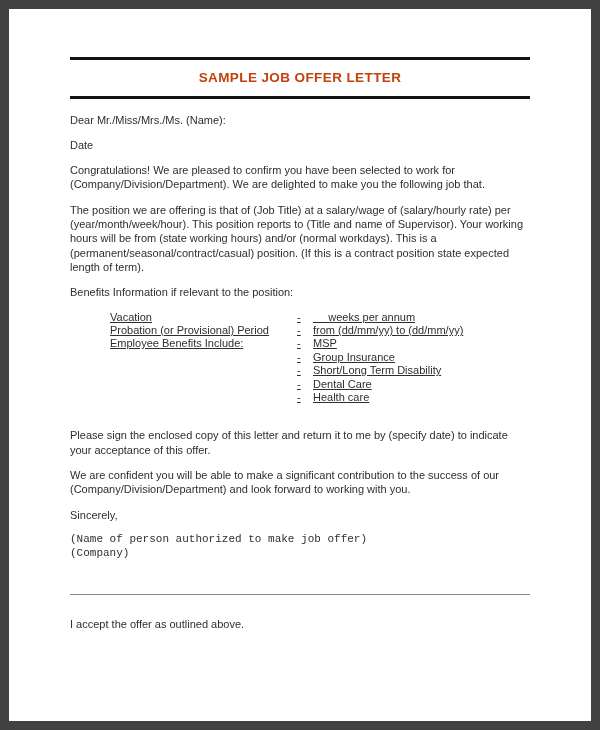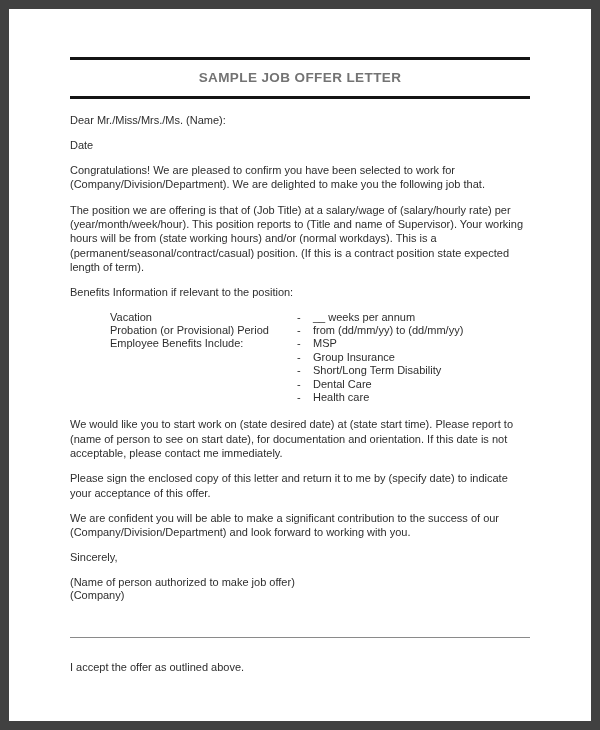--- a/index.html
+++ b/index.html
@@ -24,35 +24,35 @@
     border: none;
     margin: 0;
   }
   .doc-title {
     margin: 0;
     padding: 9px 0 9px 0;
     text-align: center;
     font-size: 13.5px;
     font-weight: bold;
     letter-spacing: 0.4px;
-    color: #737373;
+    color: #c2410c;
   }
   .title-block { margin-bottom: 14px; }
   p.para { margin: 0 0 11px 0; }
-  .benefits { margin: 2px 0 13px 0; }
+  .benefits { margin: 2px 0 24px 0; text-decoration: underline; }
   .b-row {
     display: grid;
     grid-template-columns: 40px 187px 16px 1fr;
     line-height: 1.22;
   }
   .b-label { white-space: nowrap; }
   .b-dash { text-align: left; }
   .sig-block p { margin: 0; line-height: 1.25; }
   .closing { margin: 14px 0 16px 0; }
-  .sig-block { margin-bottom: 34px; }
+  .sig-block { margin-bottom: 34px; font-family: Liberation Mono, monospace; }
   .sep-line {
     height: 1px;
     background: #8a8a8a;
     margin: 8px 0 22px 0;
   }
   .accept-statement { margin: 0 0 18px 0; }
 </style>
 </head>
 <body>
 
@@ -113,21 +113,20 @@
       <span class="b-value">Dental Care</span>
     </div>
     <div class="b-row">
       <span class="b-indent"></span>
       <span class="b-label"></span>
       <span class="b-dash">-</span>
       <span class="b-value">Health care</span>
     </div>
   </div>
 
-  <p class="para">We would like you to start work on (state desired date) at (state start time). Please report to (name of person to see on start date), for documentation and orientation. If this date is not acceptable, please contact me immediately.</p>
 
   <p class="para">Please sign the enclosed copy of this letter and return it to me by (specify date) to indicate your acceptance of this offer.</p>
 
   <p class="para">We are confident you will be able to make a significant contribution to the success of our (Company/Division/Department) and look forward to working with you.</p>
 
   <p class="para closing">Sincerely,</p>
 
   <div class="sig-block">
     <p>(Name of person authorized to make job offer)</p>
     <p>(Company)</p>

